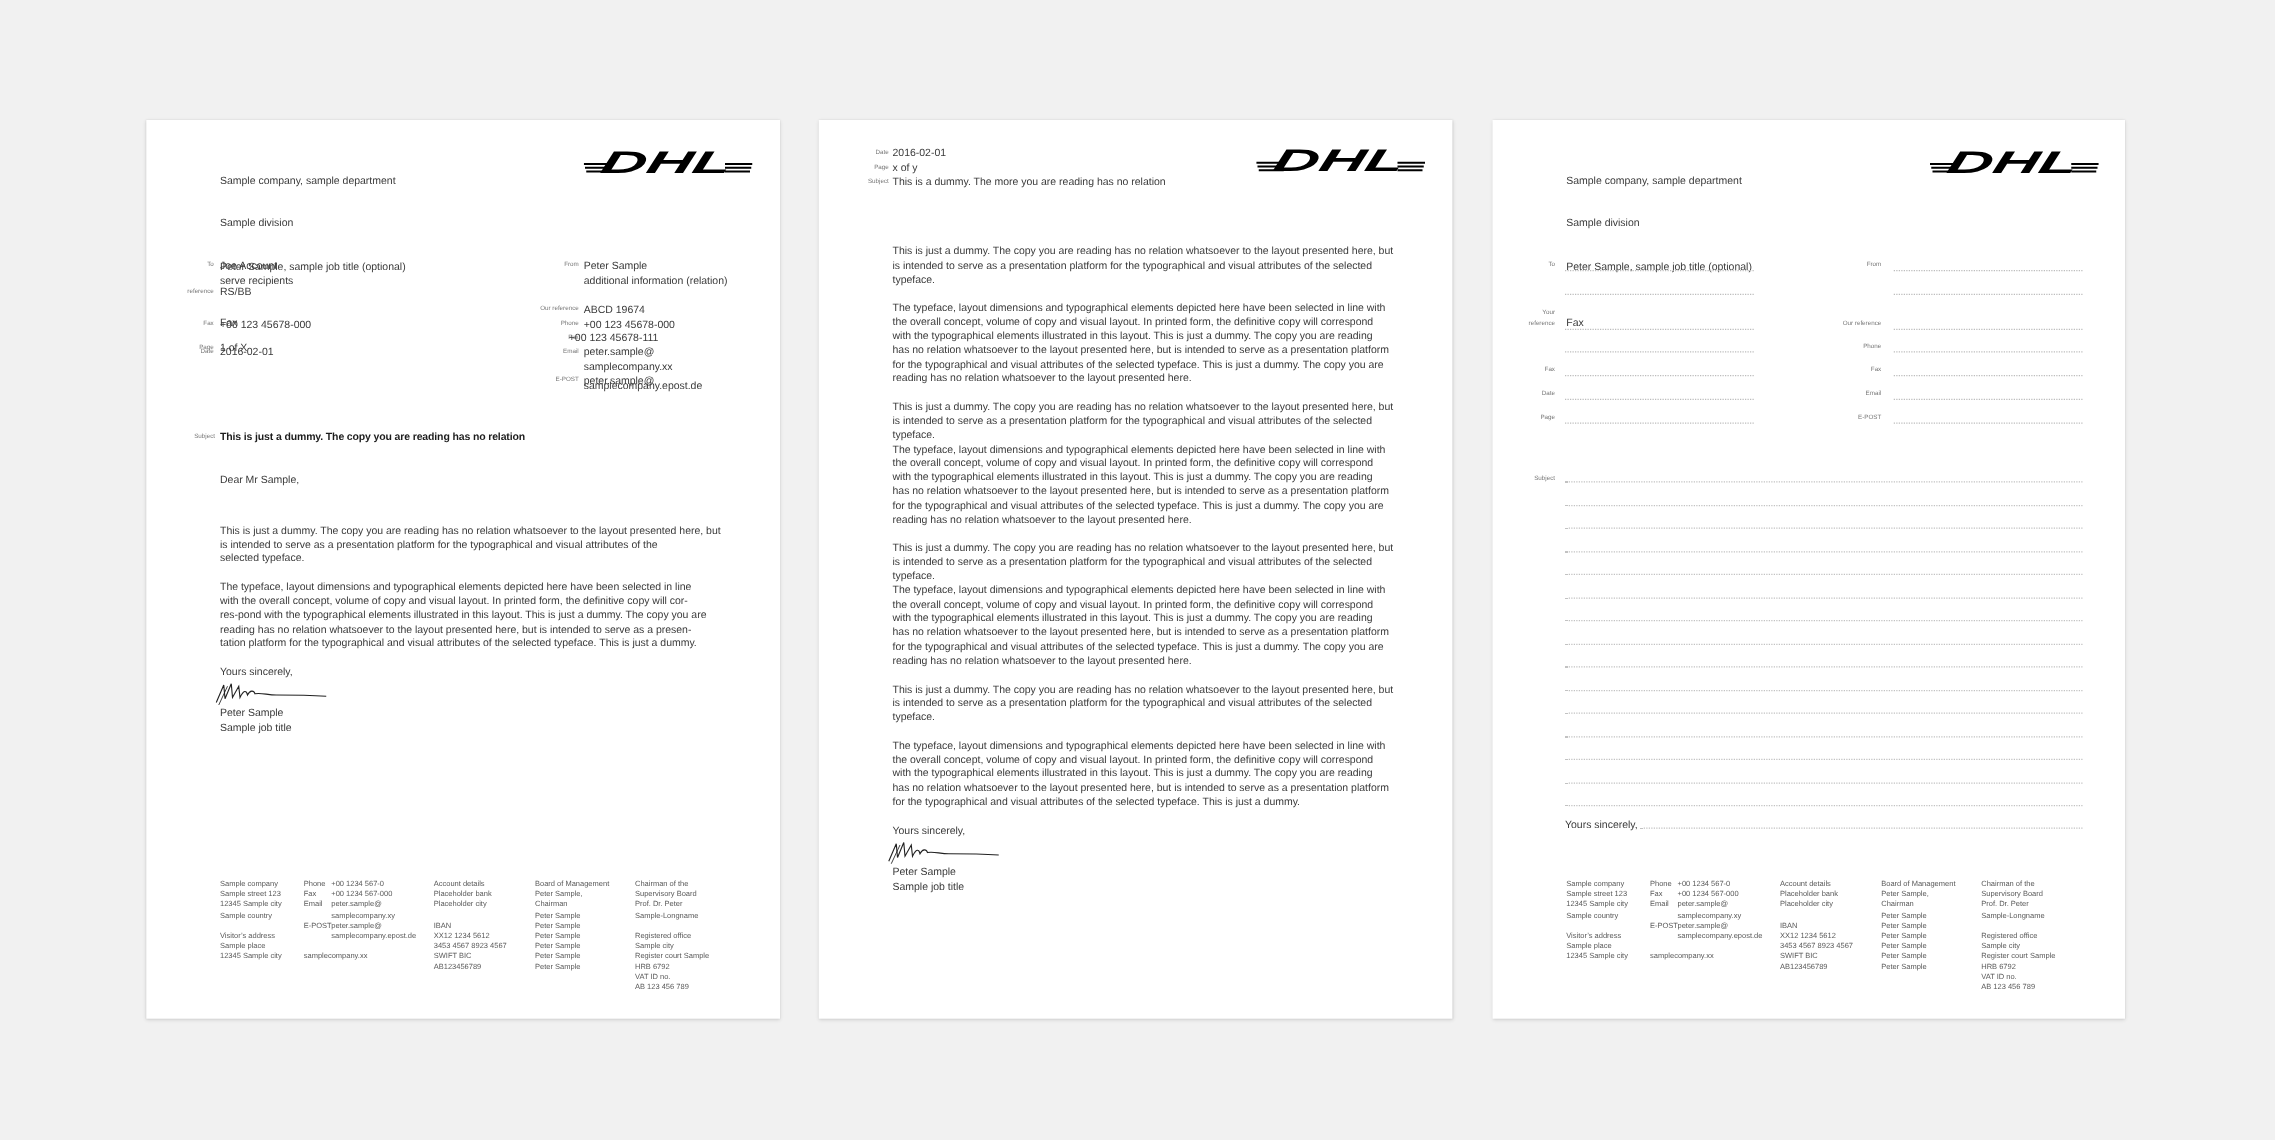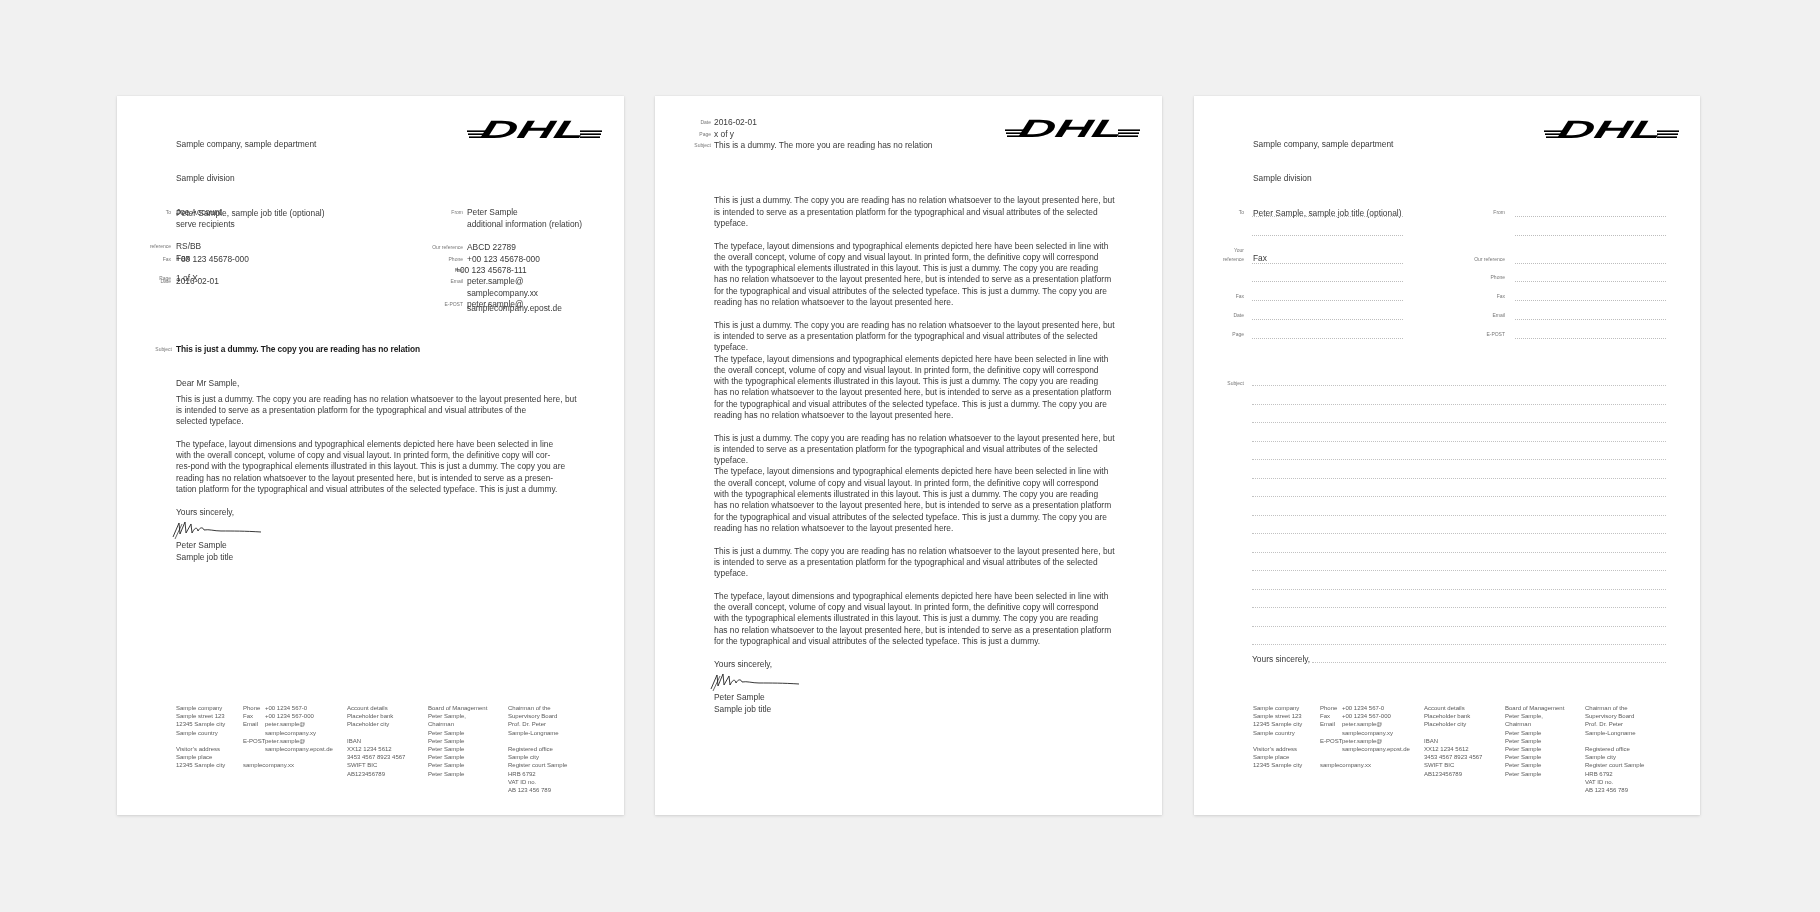--- a/index.html
+++ b/index.html
@@ -31,21 +31,21 @@
 
   
   .row { position: absolute; height: 11.3px; }
   .row .lbl { position: absolute; top: 0; }
   .row .t { position: absolute; top: 0; }
 
   
   .flow { position: absolute; left: 59px; width: 430px; }
   .flow .line { font-size: 8.4px; line-height: 11.3px; white-space: pre; color: #3a3a3a; }
   .flow .subject { font-weight: bold; color: #1c1c1c; margin-bottom: 22.6px; letter-spacing: -0.1px; }
-  .flow .gap { margin-bottom: 4px; }
+  .flow .gap { margin-bottom: 29px; }
   .flow .para { font-size: 8.4px; line-height: 11.3px; white-space: pre; color: #3a3a3a; }
   .flow .block { margin-bottom: 11.3px; }
   .sig { display: block; height: 22.6px; margin-left: -5px; }
 
   
   .footer { position: absolute; top: 607.9px; left: 0; width: 100%; height: 100px; }
   .footer .col { position: absolute; top: 0; font-size: 6px; line-height: 8.2px; white-space: pre; color: #5a5a5a; }
 
   
   .field { position: absolute; height: 10px; }
@@ -80,21 +80,21 @@
     </g>
   </svg>
 
   <div class="row" style="left:0;top:111.35px;width:300px">
     <span class="lbl" style="left:0;width:54px">To</span>
     <span class="t" style="left:59px">Joe Account</span>
   </div>
   <div class="row" style="left:0;top:122.65px;width:300px">
     <span class="t" style="left:59px">serve recipients</span>
   </div>
-  <div class="row" style="left:0;top:145px;width:300px">
+  <div class="row" style="left:0;top:132px;width:300px">
     <span class="lbl" style="left:0;width:54px">reference</span>
     <span class="t" style="left:59px">RS/BB</span>
   </div>
   <div class="row" style="left:0;top:157.65px;width:300px">
     <span class="lbl" style="left:0;width:54px">Fax</span>
     <span class="t" style="left:59px">+00 123 45678-000</span>
   </div>
   <div class="row" style="left:0;top:180.35px;width:300px">
     <span class="lbl" style="left:0;width:54px">Date</span>
     <span class="t" style="left:59px">2016-02-01</span>
@@ -106,21 +106,21 @@
 
   <div class="row" style="left:0;top:111.35px;width:507px">
     <span class="lbl" style="left:246px;width:100px">From</span>
     <span class="t" style="left:350px">Peter Sample</span>
   </div>
   <div class="row" style="left:0;top:122.65px;width:507px">
     <span class="t" style="left:350px">additional information (relation)</span>
   </div>
   <div class="row" style="left:0;top:146.35px;width:507px">
     <span class="lbl" style="left:246px;width:100px">Our reference</span>
-    <span class="t" style="left:350px">ABCD 22789</span>
+    <span class="t" style="left:350px">ABCD 19674</span>
   </div>
   <div class="row" style="left:0;top:157.65px;width:507px">
     <span class="lbl" style="left:246px;width:100px">Phone</span>
     <span class="t" style="left:350px">+00 123 45678-000</span>
   </div>
   <div class="row" style="left:0;top:168.95px;width:507px">
     <span class="lbl" style="left:246px;width:100px">Fax</span>
     <span class="t" style="left:338px">+00 123 45678-111</span>
   </div>
   <div class="row" style="left:0;top:180.25px;width:507px">

